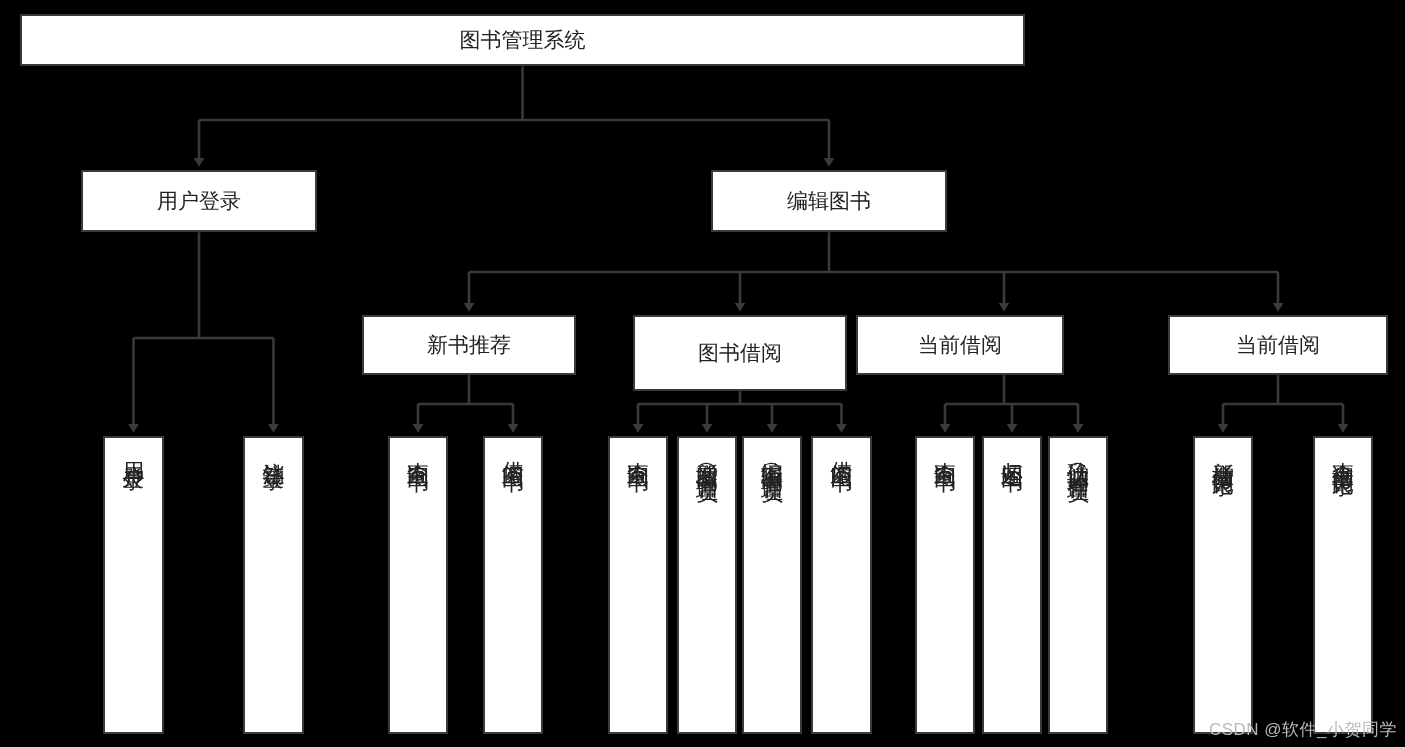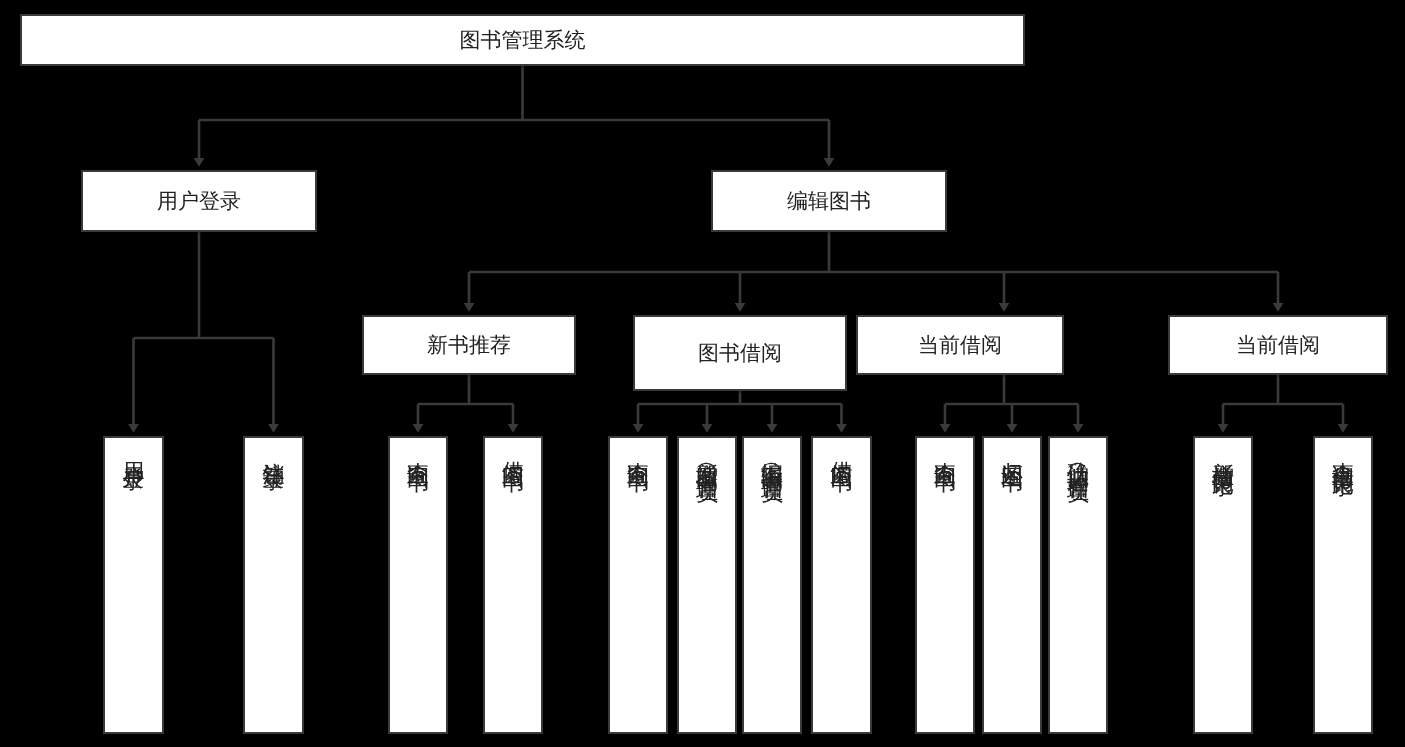--- a/index.html
+++ b/index.html
@@ -170,13 +170,14 @@
         <span class="node-label">确认归还（管理员）</span>
       </div>
       <div class="node vertical" style="left: 1193px; top: 436px; width: 60px; height: 298px;">
         <span class="node-label">新增借阅记录</span>
       </div>
       <div class="node vertical" style="left: 1313px; top: 436px; width: 60px; height: 298px;">
         <span class="node-label">查询借阅记录</span>
       </div>
     </div>
 
+  <div class="watermark">CSDN @软件_小贺同学</div>
 </div>
 
 </body></html>

